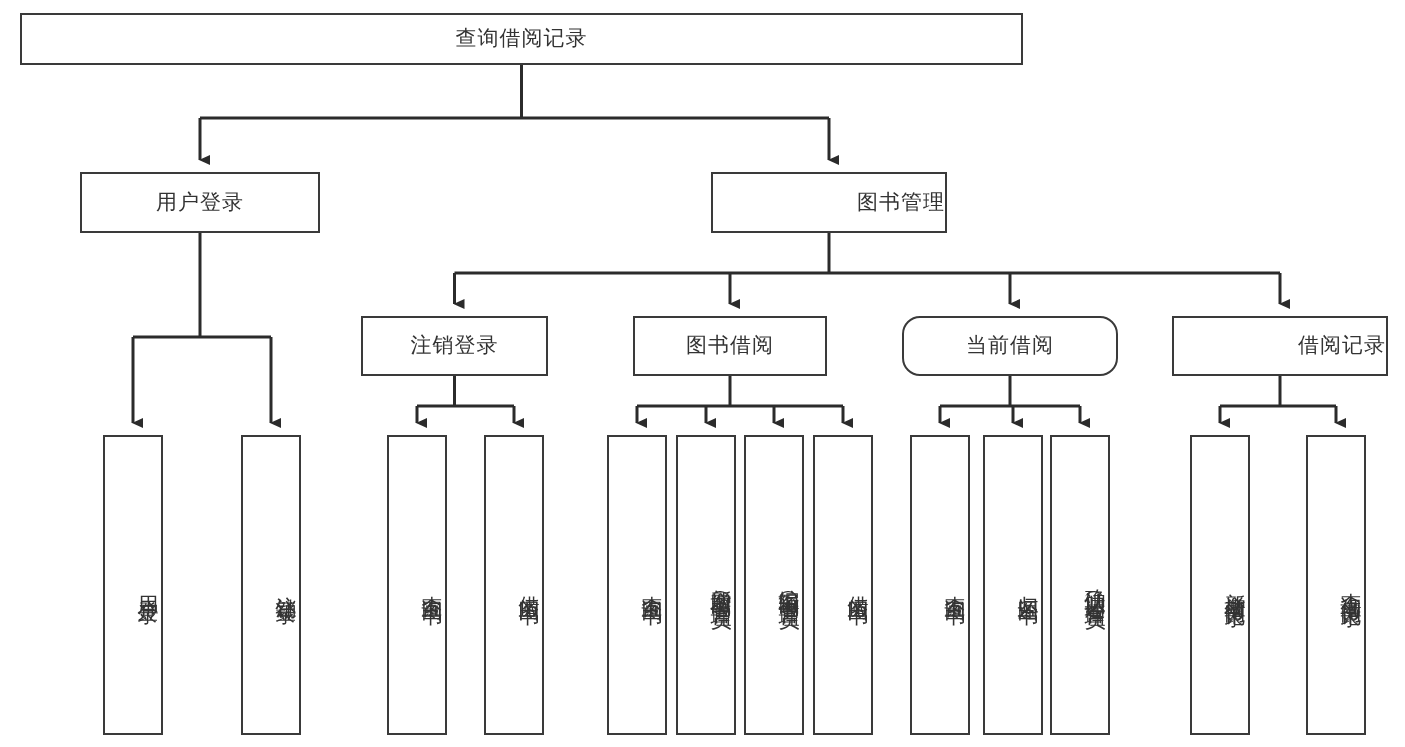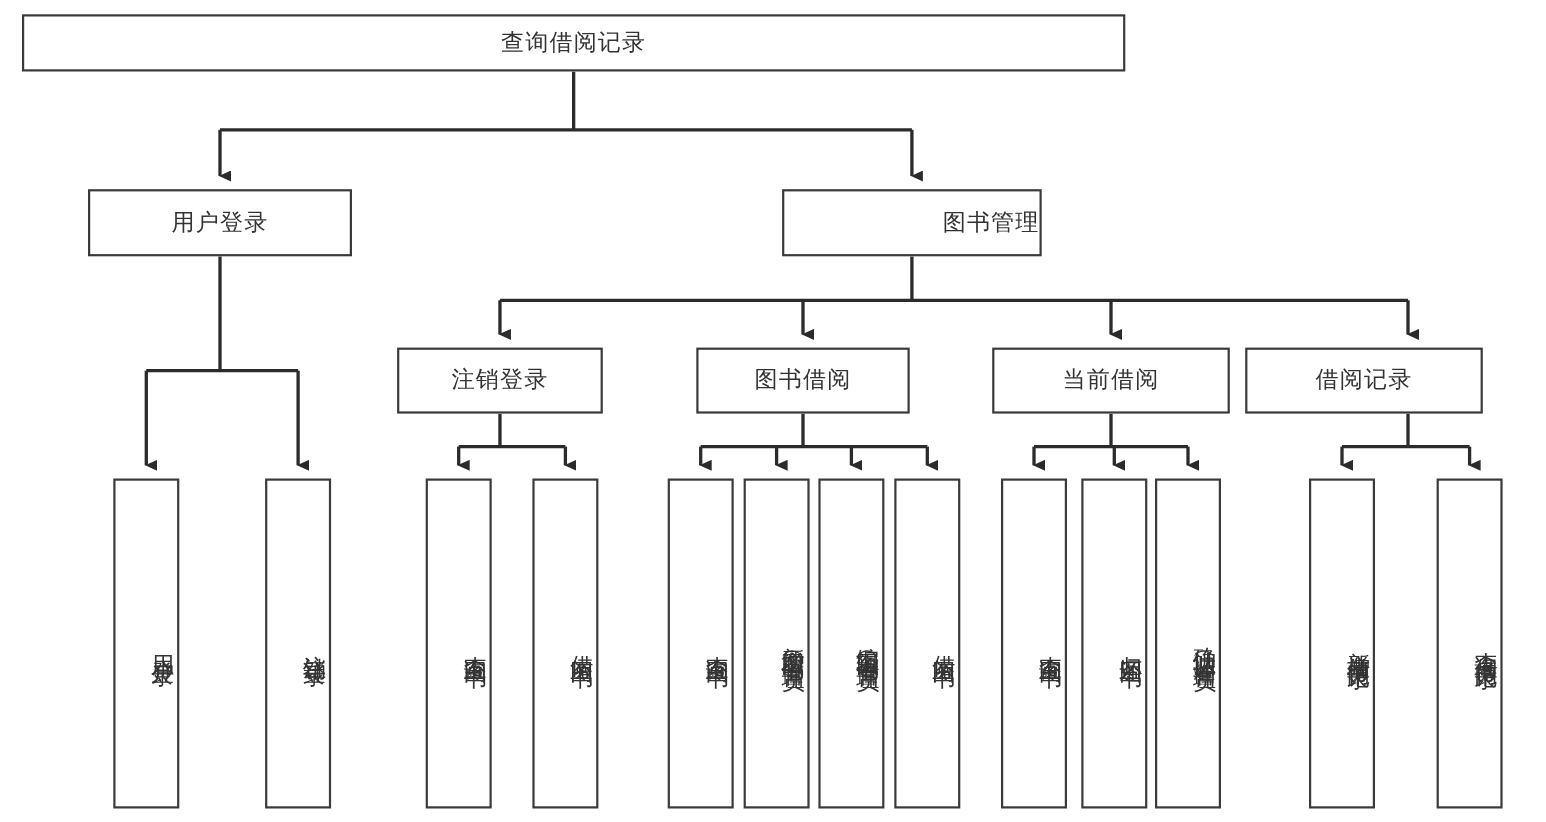--- a/index.html
+++ b/index.html
@@ -123,24 +123,24 @@
       </div>
       <div class="node horiz" style="left: 711px; top: 172px; width: 236px; height: 61px; justify-content: flex-end;">
         <span class="hlabel">图书管理</span>
       </div>
       <div class="node horiz" style="left: 361px; top: 316px; width: 187px; height: 60px;">
         <span class="hlabel">注销登录</span>
       </div>
       <div class="node horiz" style="left: 633px; top: 316px; width: 194px; height: 60px;">
         <span class="hlabel">图书借阅</span>
       </div>
-      <div class="node horiz" style="left: 902px; top: 316px; width: 216px; height: 60px;">
+      <div class="node horiz" style="left: 902px; top: 316px; width: 216px; height: 60px; border-radius: 18px;">
         <span class="hlabel">当前借阅</span>
       </div>
-      <div class="node horiz" style="left: 1132px; top: 316px; width: 216px; height: 60px;">
+      <div class="node horiz" style="left: 1172px; top: 316px; width: 216px; height: 60px; justify-content: flex-end;">
         <span class="hlabel">借阅记录</span>
       </div>
       <div class="node vert" style="left: 103px; top: 435px; width: 60px; height: 300px;">
         <span class="vlabel">用户登录</span>
       </div>
       <div class="node vert" style="left: 241px; top: 435px; width: 60px; height: 300px;">
         <span class="vlabel">注销登录</span>
       </div>
       <div class="node vert" style="left: 387px; top: 435px; width: 60px; height: 300px;">
         <span class="vlabel">查询图书</span>

